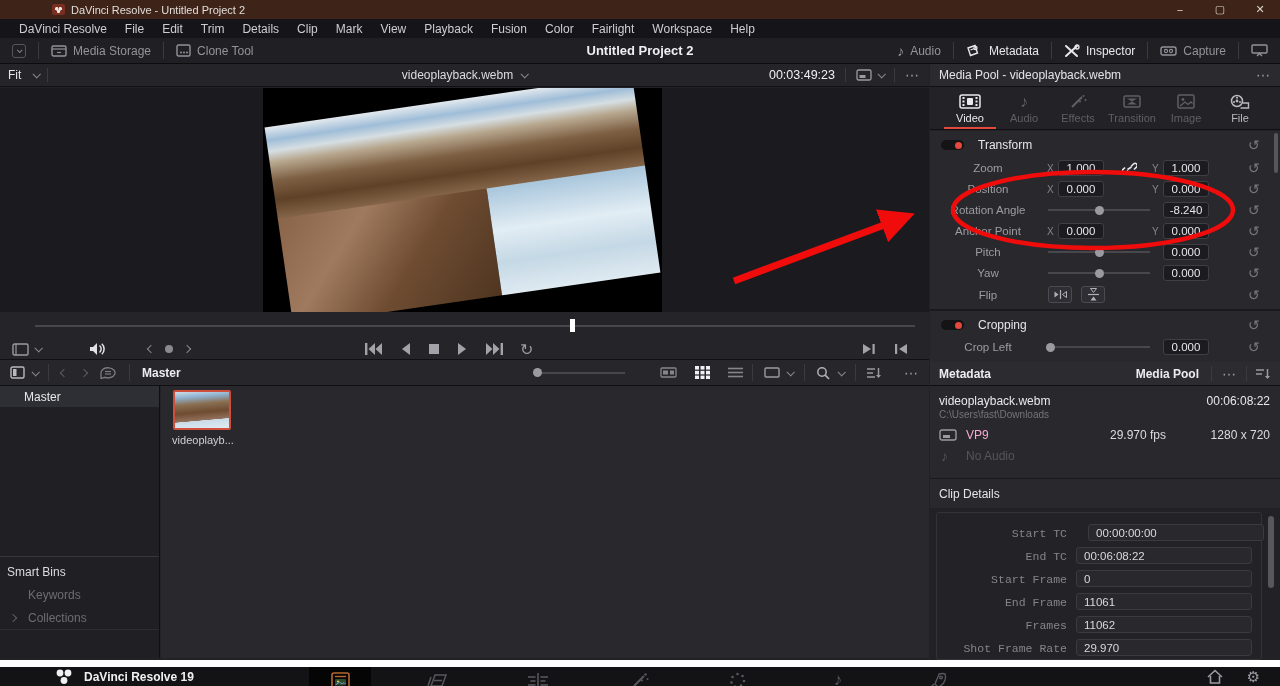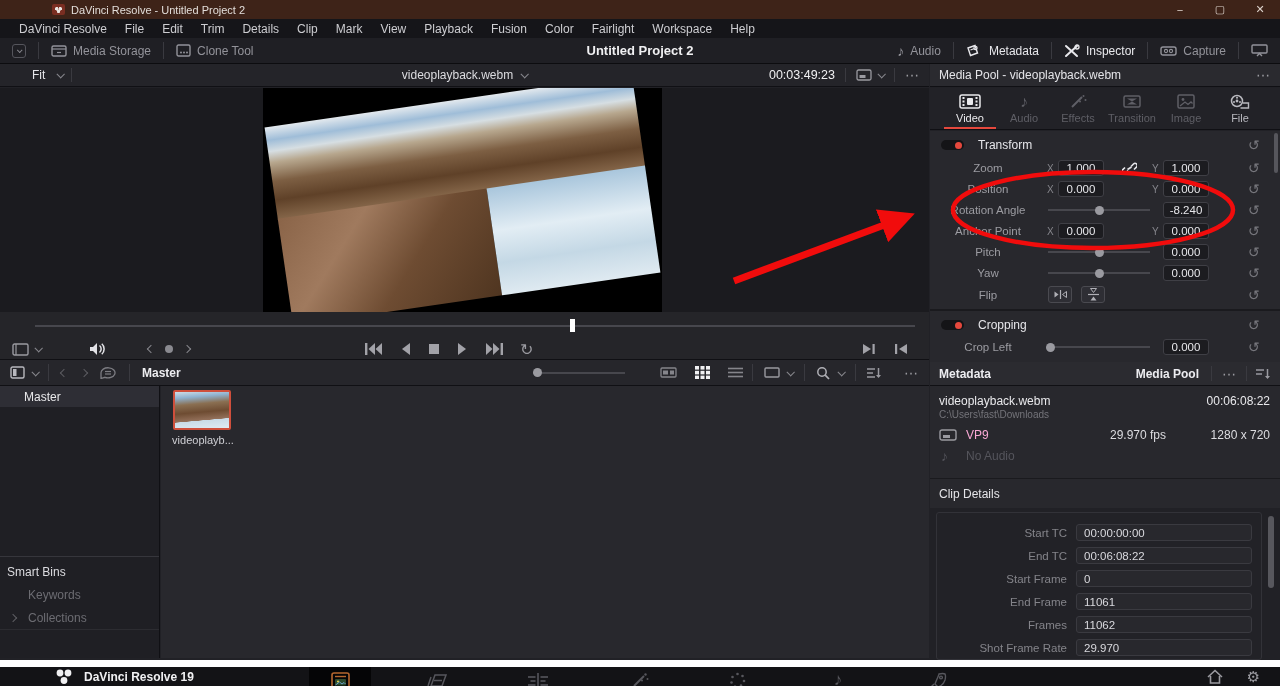--- a/index.html
+++ b/index.html
@@ -116,21 +116,21 @@
     background:#56565c; border-radius:2px; }
 
   
   .meta-header { top:362px; left:930px; width:350px; height:24px; background:#2b2b30;
     border-bottom:1px solid #101014; display:flex; align-items:center; font-size:12px; }
   .meta-body { top:386px; left:930px; width:350px; height:92px; background:#28282d; font-size:12px; }
   .clip-title-bar { top:478px; left:930px; width:350px; height:30px; background:#28282d;
     border-top:1px solid #1a1a1e; display:flex; align-items:center; font-size:12px; color:#e4e4e8; }
   .clip-box { top:512px; left:936px; width:326px; height:148px; background:#222227;
     border:1px solid #323238; border-radius:3px; }
-  .cd-label { position:absolute; left:0; width:130px; text-align:right; font-size:11.5px; color:#84848a; }
+  .cd-label { position:absolute; left:0; width:130px; text-align:right; font-size:11.5px; color:#84848a;font-family:Liberation Mono, monospace; }
   .cd-box { position:absolute; left:139px; width:176px; height:17px; background:#28282d;
     border:1px solid #3a3a40; border-radius:3px; color:#d9d9de; font-size:11.5px;
     display:flex; align-items:center; padding-left:7px; }
   .cd-scroll { top:516px; left:1268px; width:6px; height:72px; background:#57575d; border-radius:3px; }
 
   
   .bottombar { top:660px; left:0; width:1280px; height:26px; background:#131316;
     border-top:7px solid #ffffff; display:flex; align-items:center; z-index:40; }
   .bb-title { color:#f0f0f2; font-size:12px; font-weight:bold; margin-left:8px; }
   .page-btn { position:absolute; top:0; height:26px; width:62px; display:flex;
@@ -240,21 +240,21 @@
       <div class="tb-group">
         <svg width="17" height="13" viewBox="0 0 17 13">
             <rect x="1" y="1" width="15" height="8" rx="1" fill="none" stroke="#93939a" stroke-width="1.4"></rect>
             <path d="M6 12 L8.5 9.5 L11 12" fill="none" stroke="#93939a" stroke-width="1.4"></path>
           </svg>
       </div>
     </div>
   </div>
 
   <div class="abs viewer-header">
-    <div style="padding:0 8px; display:flex; align-items:center; gap:12px; color:#e6e6ea;margin-left:24px;">
+    <div style="padding:0 8px; display:flex; align-items:center; gap:12px; color:#e6e6ea;">
       <span>Fit</span>
         <span class="chv"></span>
     </div>
     <div class="vdiv"></div>
     <div style="position:absolute; left:0; right:0; display:flex; justify-content:center; align-items:center; gap:8px; color:#dcdce0;">
       <span>videoplayback.webm</span>
         <span class="chv"></span>
     </div>
     <div style="margin-left:auto; display:flex; align-items:center; height:100%;">
       <span style="color:#f0f0f2; font-size:12.5px; padding-right:10px;">00:03:49:23</span>
@@ -655,21 +655,21 @@
     <div class="abs" style="right:10px; top:42px; color:#dcdce0;">1280 x 720</div>
     <span class="abs glyph" style="left:11px; top:62px; color:#55555c;">♪</span>
     <div class="abs" style="left:36px; top:63px; color:#55555c;">No Audio</div>
   </div>
 
   <div class="abs clip-title-bar">
     <span style="margin-left:9px;">Clip Details</span>
   </div>
   <div class="abs clip-box">
     <div class="cd-label" style="top:14px;">Start TC</div>
-    <div class="cd-box" style="top:11px;">00:00:00:00</div>
+    <div class="cd-box" style="top:11px;margin-left:12px;">00:00:00:00</div>
     <div class="cd-label" style="top:37px;">End TC</div>
     <div class="cd-box" style="top:34px;">00:06:08:22</div>
     <div class="cd-label" style="top:60px;">Start Frame</div>
     <div class="cd-box" style="top:57px;">0</div>
     <div class="cd-label" style="top:83px;">End Frame</div>
     <div class="cd-box" style="top:80px;">11061</div>
     <div class="cd-label" style="top:106px;">Frames</div>
     <div class="cd-box" style="top:103px;">11062</div>
     <div class="cd-label" style="top:129px;">Shot Frame Rate</div>
     <div class="cd-box" style="top:126px;">29.970</div>

